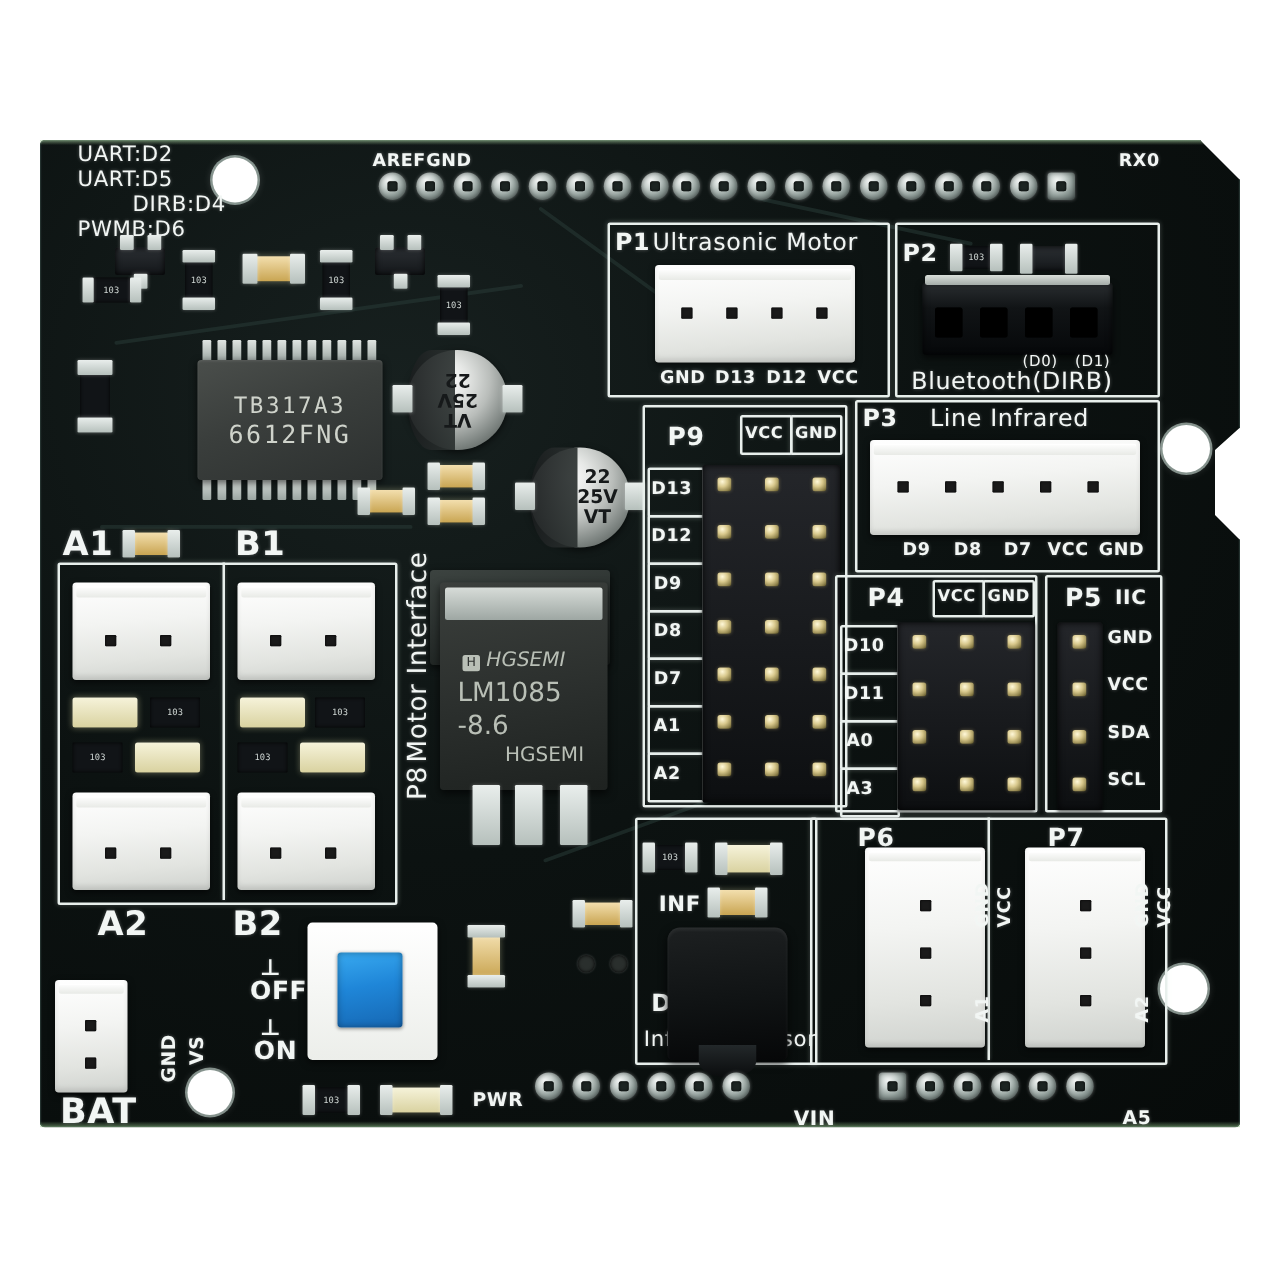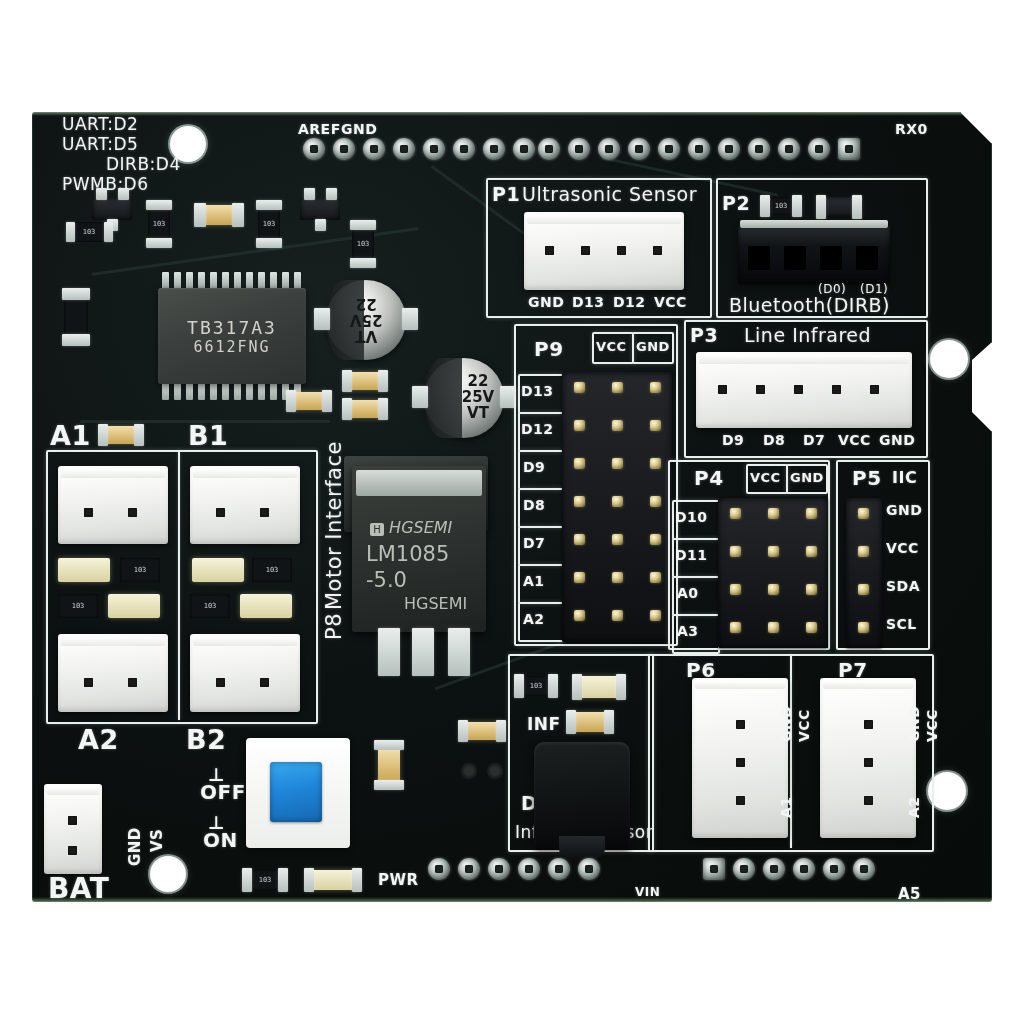--- a/index.html
+++ b/index.html
@@ -232,21 +232,21 @@
     <div class="leg" style="left:222px;top:382px;width:7px;height:18px;"></div>
     <div class="leg" style="left:234px;top:382px;width:7px;height:18px;"></div>
     <div class="leg" style="left:246px;top:382px;width:7px;height:18px;"></div>
     <div class="leg" style="left:258px;top:382px;width:7px;height:18px;"></div>
     <div class="leg" style="left:270px;top:382px;width:7px;height:18px;"></div>
     <div class="leg" style="left:282px;top:382px;width:7px;height:18px;"></div>
     <div class="leg" style="left:294px;top:382px;width:7px;height:18px;"></div>
 
     <div class="tssop" style="left:158px;top:288px;width:148px;height:96px;">
       <div class="line" style="font-size:18px;">TB317A3</div>
-      <div class="line" style="font-size:15px;">6612FNG</div>
+      <div class="line" style="font-size:20px;">6612FNG</div>
     </div>
   </div>
 
   <div class="led amber" style="left:292px;top:392px;width:34px;height:18px;"></div>
   <div class="pad" style="left:286px;top:390px;width:10px;height:22px;"></div>
   <div class="pad" style="left:322px;top:390px;width:10px;height:22px;"></div>
 
   <div class="ecap" style="left:326px;top:280px;width:80px;height:80px;">
     <div class="dark"></div>
     <div class="capTxt" style="font-size:15px;transform:rotate(180deg);position:relative;z-index:2;">
@@ -271,21 +271,21 @@
 
   <div class="led amber" style="left:348px;top:372px;width:34px;height:18px;"></div>
   <div class="pad" style="left:342px;top:370px;width:10px;height:22px;"></div>
   <div class="pad" style="left:378px;top:370px;width:10px;height:22px;"></div>
   <div class="led amber" style="left:348px;top:400px;width:34px;height:18px;"></div>
   <div class="pad" style="left:342px;top:398px;width:10px;height:22px;"></div>
   <div class="pad" style="left:378px;top:398px;width:10px;height:22px;"></div>
 
   <div class="silkbox" style="left:486px;top:178px;width:222px;height:136px;"></div>
   <div class="slk bold" style="left:492px;top:183px;font-size:19px;">P1</div>
-  <div class="slk" style="left:522px;top:183px;font-size:19px;">Ultrasonic Sensor</div>
+  <div class="slk" style="left:522px;top:183px;font-size:19px;">Ultrasonic Motor</div>
 
   <div class="jst" style="left:524px;top:212px;width:160px;height:78px;">
     <div class="lip"></div>
     <div class="hpin" style="left:21px;top:34px;"></div>
     <div class="hpin" style="left:57px;top:34px;"></div>
     <div class="hpin" style="left:93px;top:34px;"></div>
     <div class="hpin" style="left:129px;top:34px;"></div>
   </div>
   <div class="slk bold" style="left:528px;top:294px;font-size:14px;">GND</div>
   <div class="slk bold" style="left:572px;top:294px;font-size:14px;">D13</div>
@@ -483,21 +483,21 @@
 
   <div class="ind" style="left:344px;top:456px;width:144px;height:76px;"></div>
 
   <div class="to263" style="left:352px;top:466px;width:134px;height:166px;">
     <div class="tab"></div>
     <div class="txt" style="top:52px;left:18px;font-size:16px;font-style:italic;">
       <span style="display:inline-block;width:14px;height:13px;background:#b9bfb6;color:#2b2f2d;font-size:10px;font-style:normal;text-align:center;line-height:13px;border-radius:2px;">H</span>
       <span>HGSEMI</span>
     </div>
     <div class="txt" style="top:76px;left:14px;font-size:21px;">LM1085</div>
-    <div class="txt" style="top:102px;left:14px;font-size:21px;">-5.0</div>
+    <div class="txt" style="top:102px;left:14px;font-size:21px;">-8.6</div>
     <div class="txt" style="top:128px;left:52px;font-size:16px;">HGSEMI</div>
   </div>
   <div class="pad" style="left:378px;top:628px;width:22px;height:48px;"></div>
   <div class="pad" style="left:412px;top:628px;width:22px;height:48px;"></div>
   <div class="pad" style="left:448px;top:628px;width:22px;height:48px;"></div>
 
   <div class="led amber" style="left:464px;top:722px;width:36px;height:18px;"></div>
   <div class="pad" style="left:458px;top:720px;width:10px;height:22px;"></div>
   <div class="pad" style="left:496px;top:720px;width:10px;height:22px;"></div>
 
@@ -581,21 +581,21 @@
   <div class="slk bold" style="left:378px;top:871px;font-size:15px;">PWR</div>
 
   <div class="pinrow" style="left:428px;top:858px;">
     <div class="pin"></div>
     <div class="pin"></div>
     <div class="pin"></div>
     <div class="pin"></div>
     <div class="pin"></div>
     <div class="pin"></div>
   </div>
-  <div class="slk bold" style="left:635px;top:885px;font-size:12px;">VIN</div>
+  <div class="slk bold" style="left:635px;top:885px;font-size:16px;">VIN</div>
 
   <div class="pinrow" style="left:703px;top:858px;">
     <div class="pin sq"></div>
     <div class="pin"></div>
     <div class="pin"></div>
     <div class="pin"></div>
     <div class="pin"></div>
     <div class="pin"></div>
   </div>
   <div class="slk bold" style="left:898px;top:885px;font-size:15px;">A5</div>

